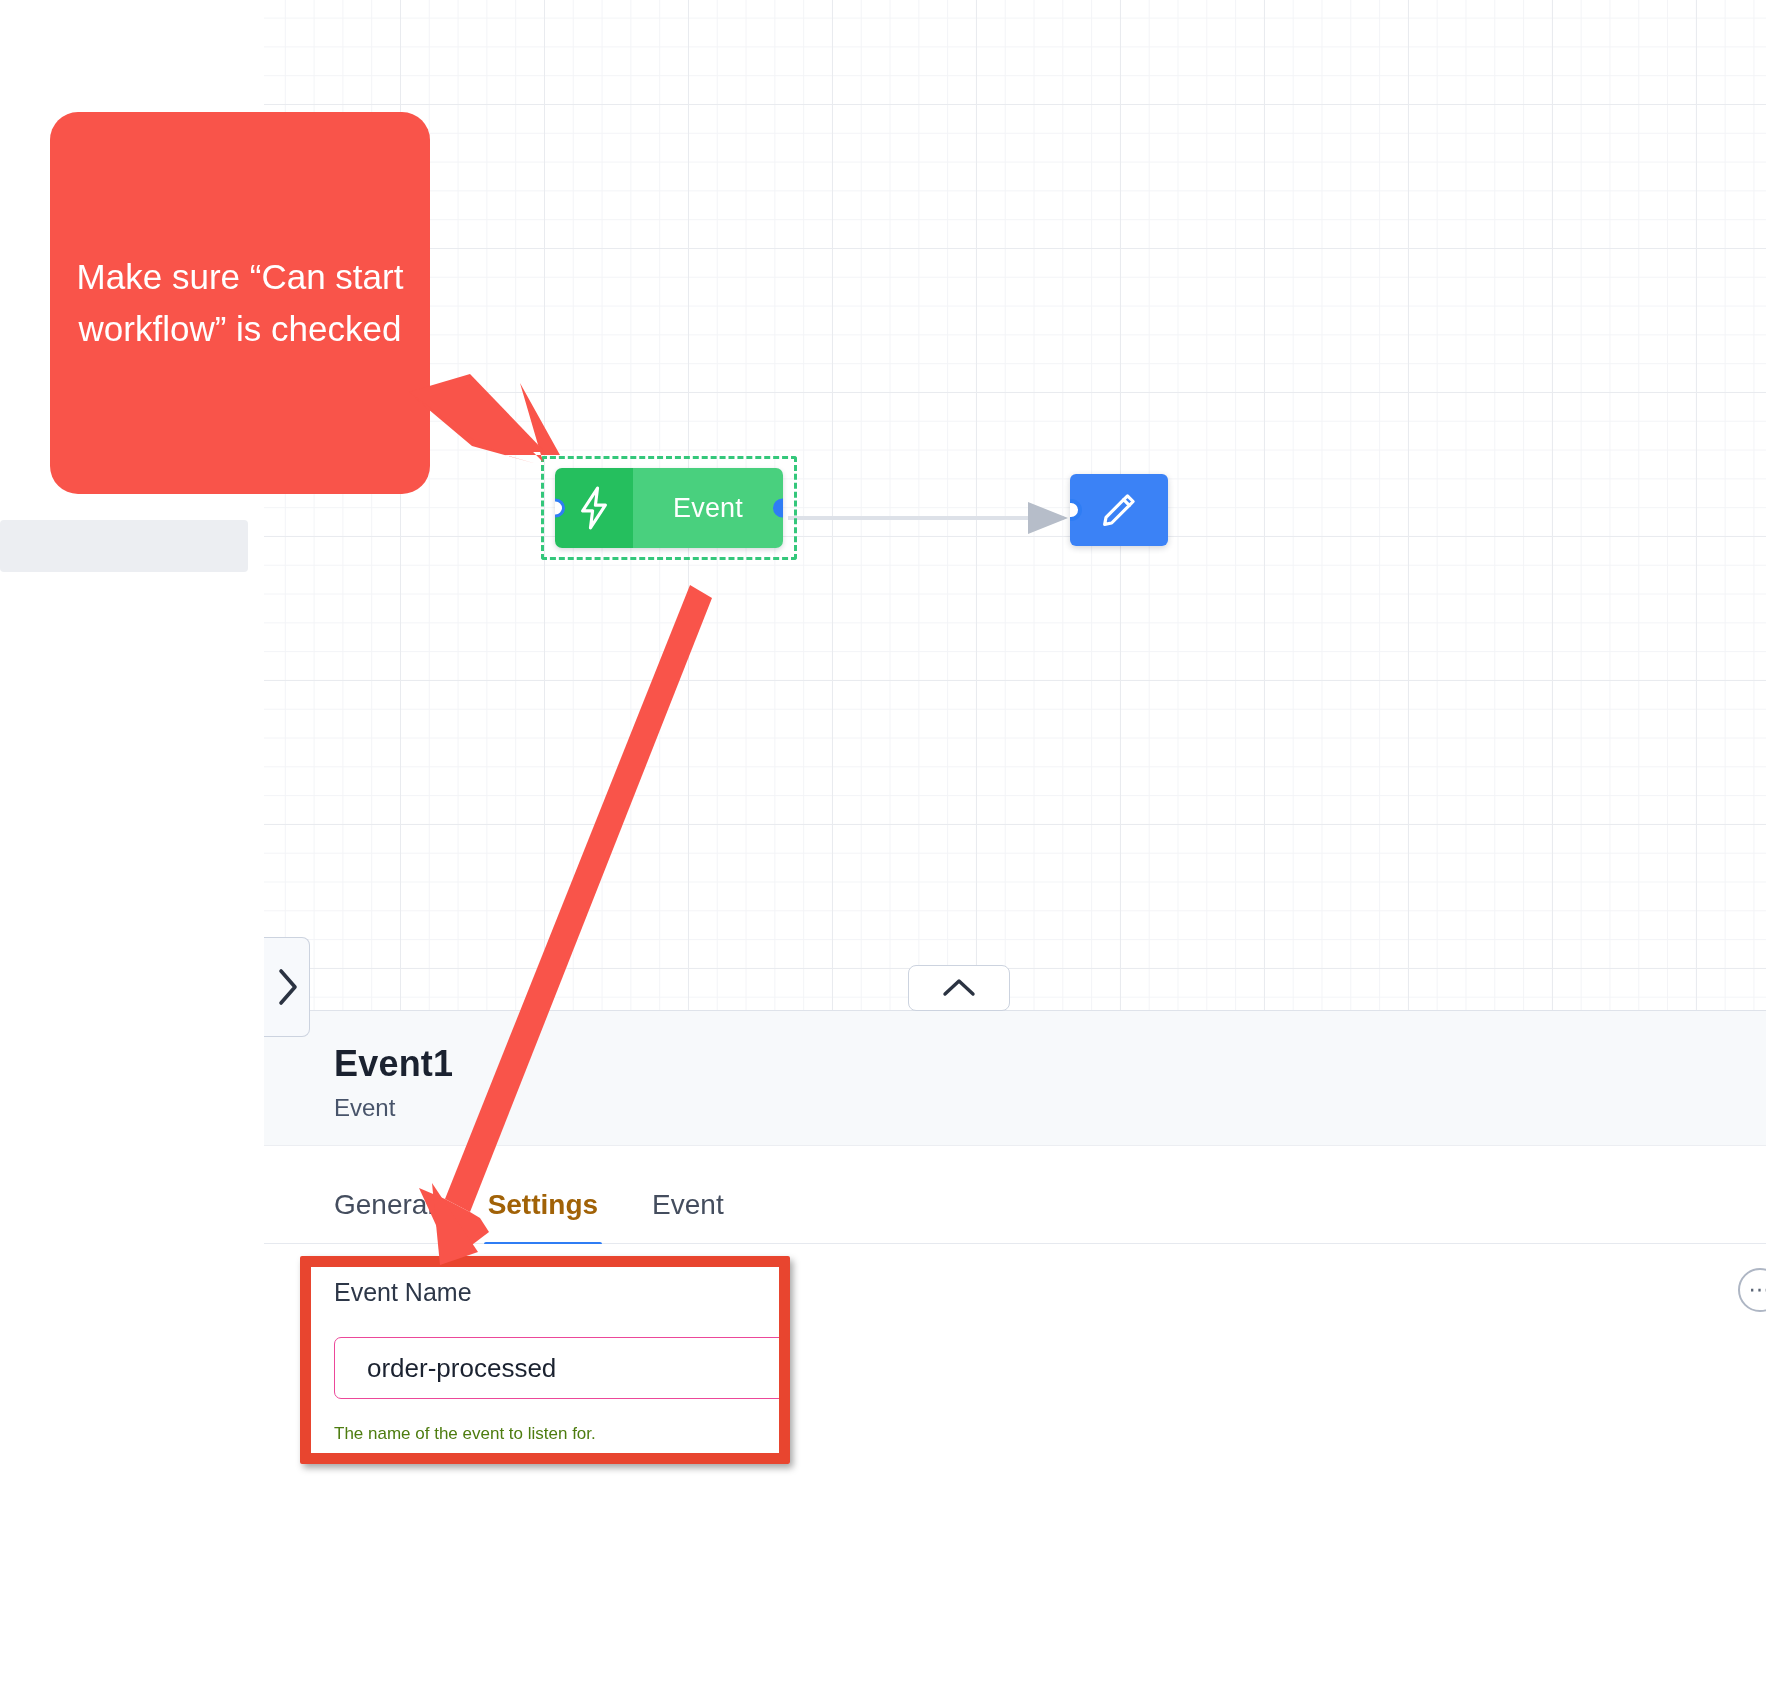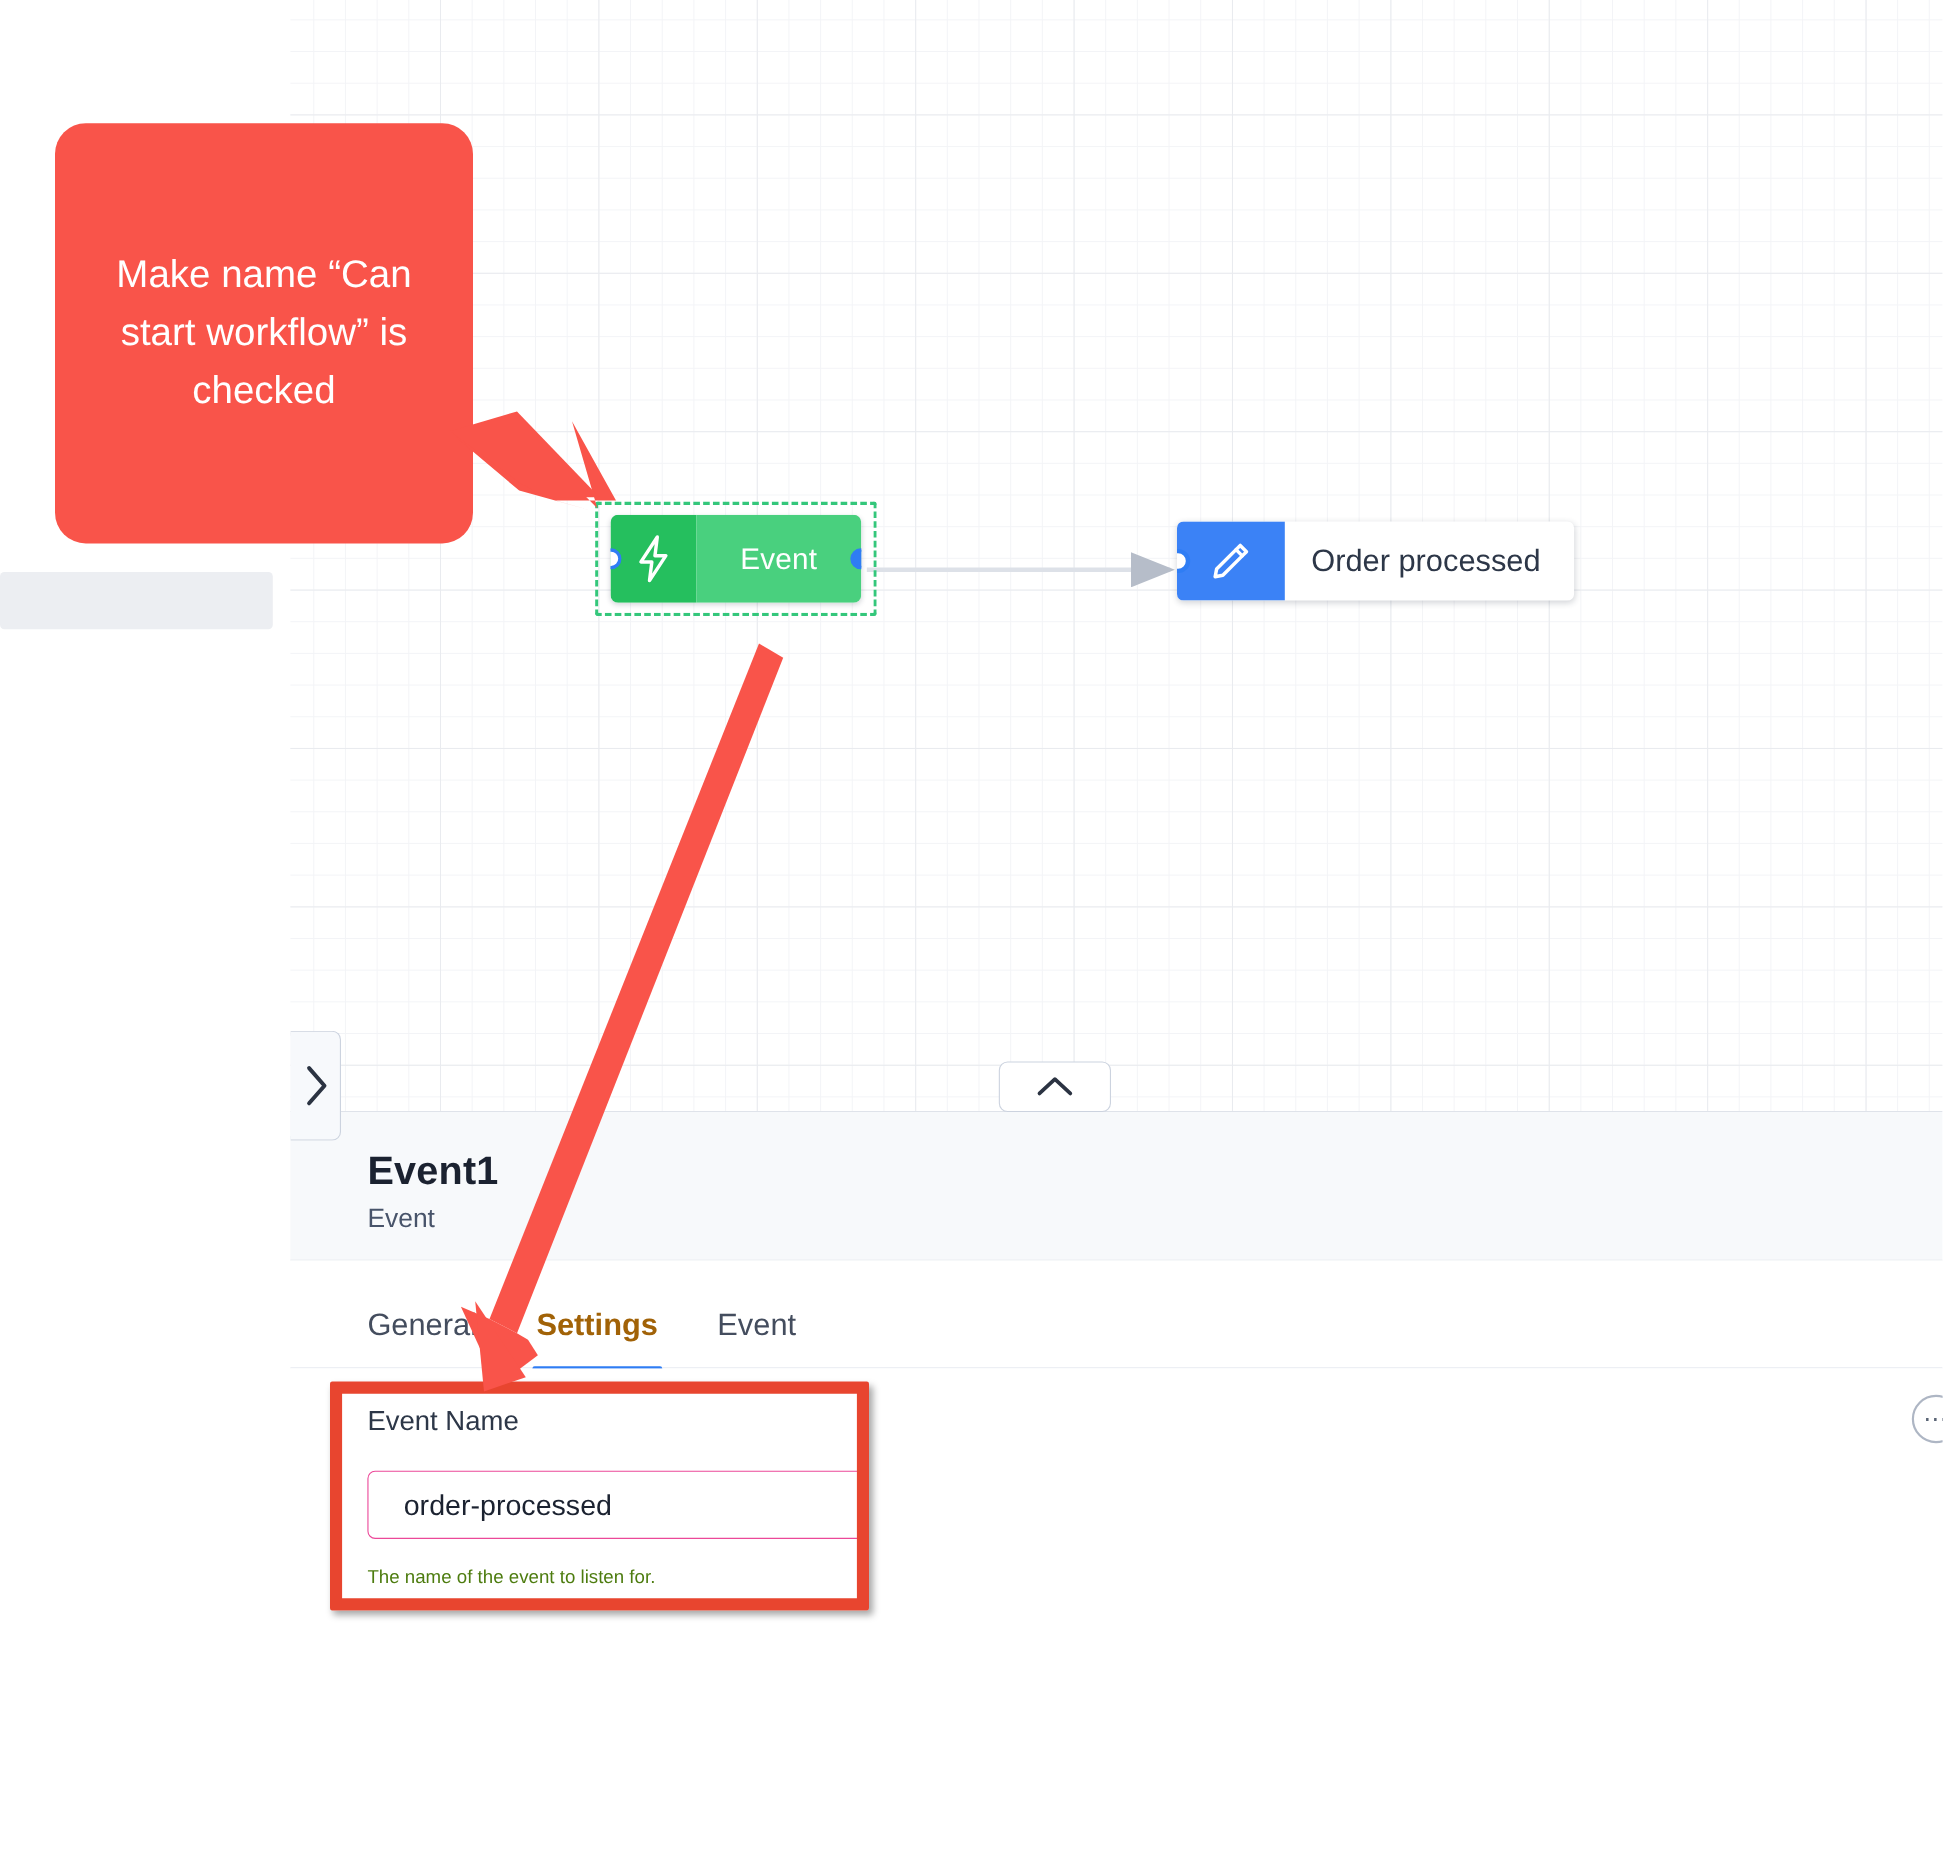--- a/index.html
+++ b/index.html
@@ -329,21 +329,20 @@
     </div>
 
     <div class="order-node-wrap">
       <div class="order-node">
         <div class="icon-cell">
           <svg width="40" height="40" viewBox="0 0 24 24">
             <path d="M4.2 16.4 L14.8 5.8 L18.2 9.2 L7.6 19.8 L3.4 20.6 Z" fill="none" stroke="#ffffff" stroke-width="1.9" stroke-linejoin="round" stroke-linecap="round"></path>
             <path d="M14.8 5.8 L17.1 3.5 L20.5 6.9 L18.2 9.2" fill="none" stroke="#ffffff" stroke-width="1.9" stroke-linejoin="round" stroke-linecap="round"></path>
           </svg>
         </div>
-        <div class="label-cell">Order processed</div>
         <div class="handle left"></div>
 
       </div>
     </div>
   </div>
 
   <div class="collapse-btn">
     <svg width="24" height="40" viewBox="0 0 12 20">
       <path d="M3 2 L10 10 L3 18" fill="none" stroke="#2b3342" stroke-width="1.8" stroke-linecap="round" stroke-linejoin="round"></path>
     </svg>
@@ -388,16 +387,16 @@
     </g>
 
     <g>
       <path d="M690,585 L712,598 L470,1212 L445,1199 Z" fill="#f9544a"></path>
       <path d="M470,1212 L445,1199 L419,1188 L452,1260 L489,1232 L480,1218 Z" fill="#f9544a"></path>
       <path d="M432,1183 L478,1252 L440,1265 Z" fill="#f9544a"></path>
     </g>
   </svg>
 
   <div class="callout">
-    <div class="callout-text">Make name “Can start workflow” is checked</div>
+    <div class="callout-text">Make sure “Can start workflow” is checked</div>
   </div>
 
 </div>
 
 </body></html>

